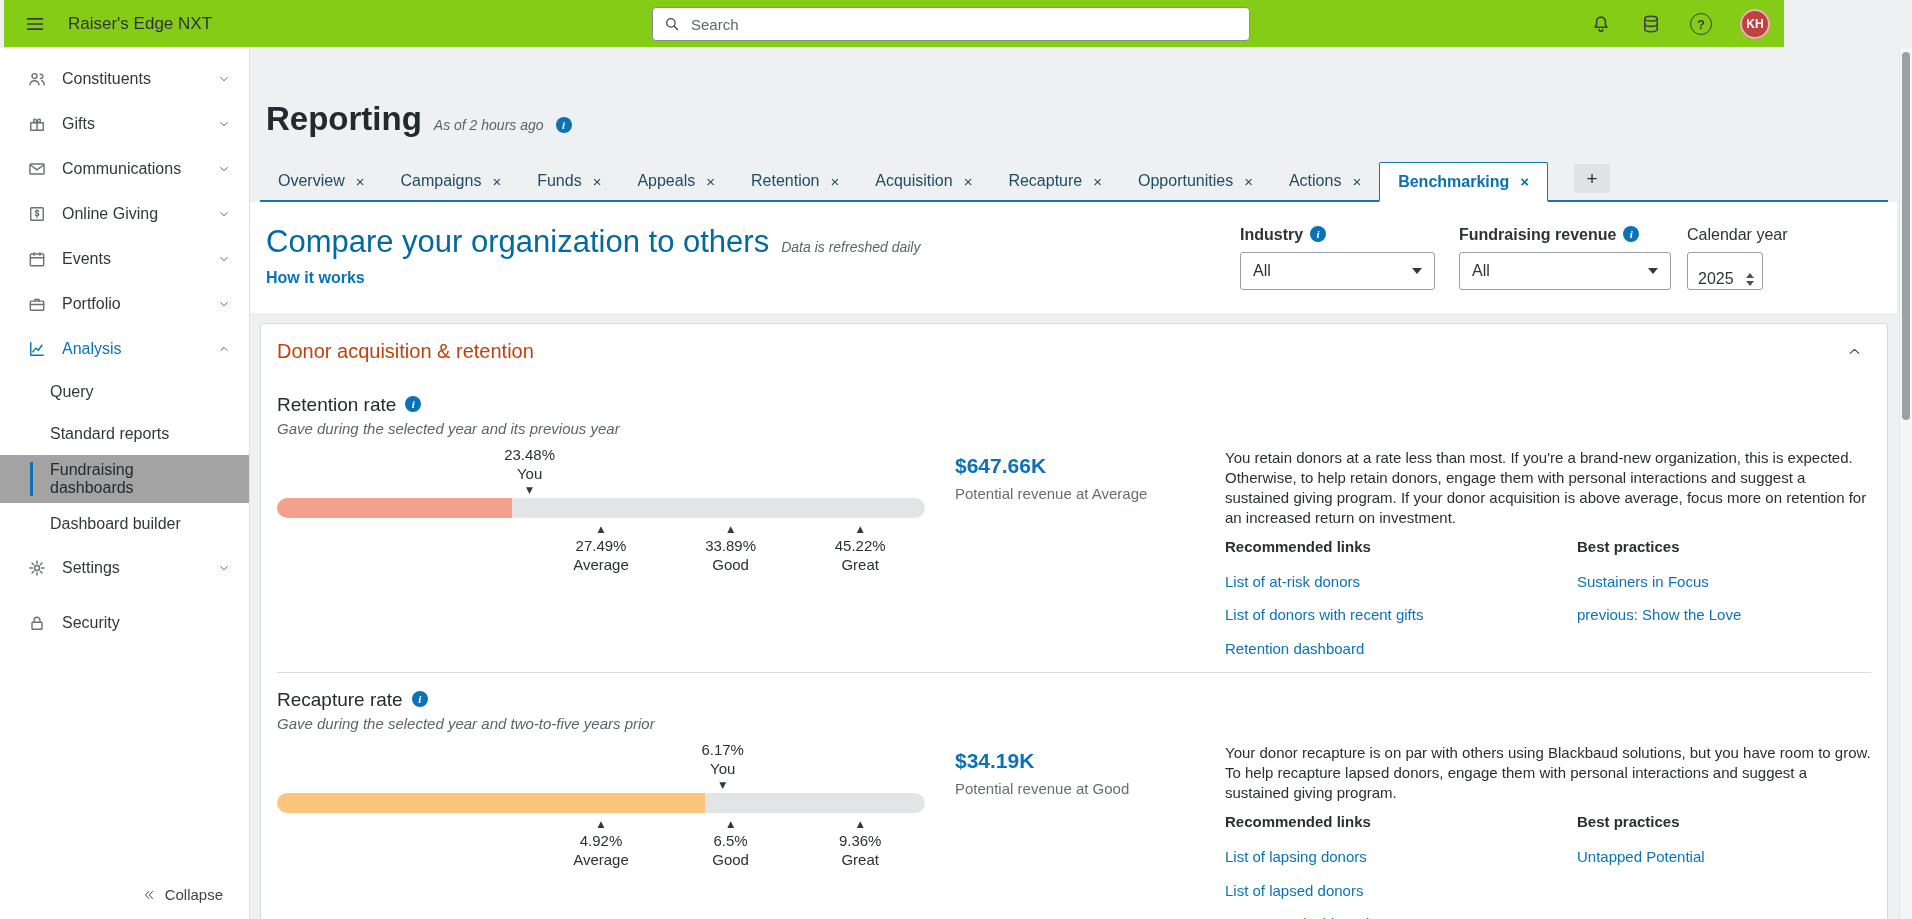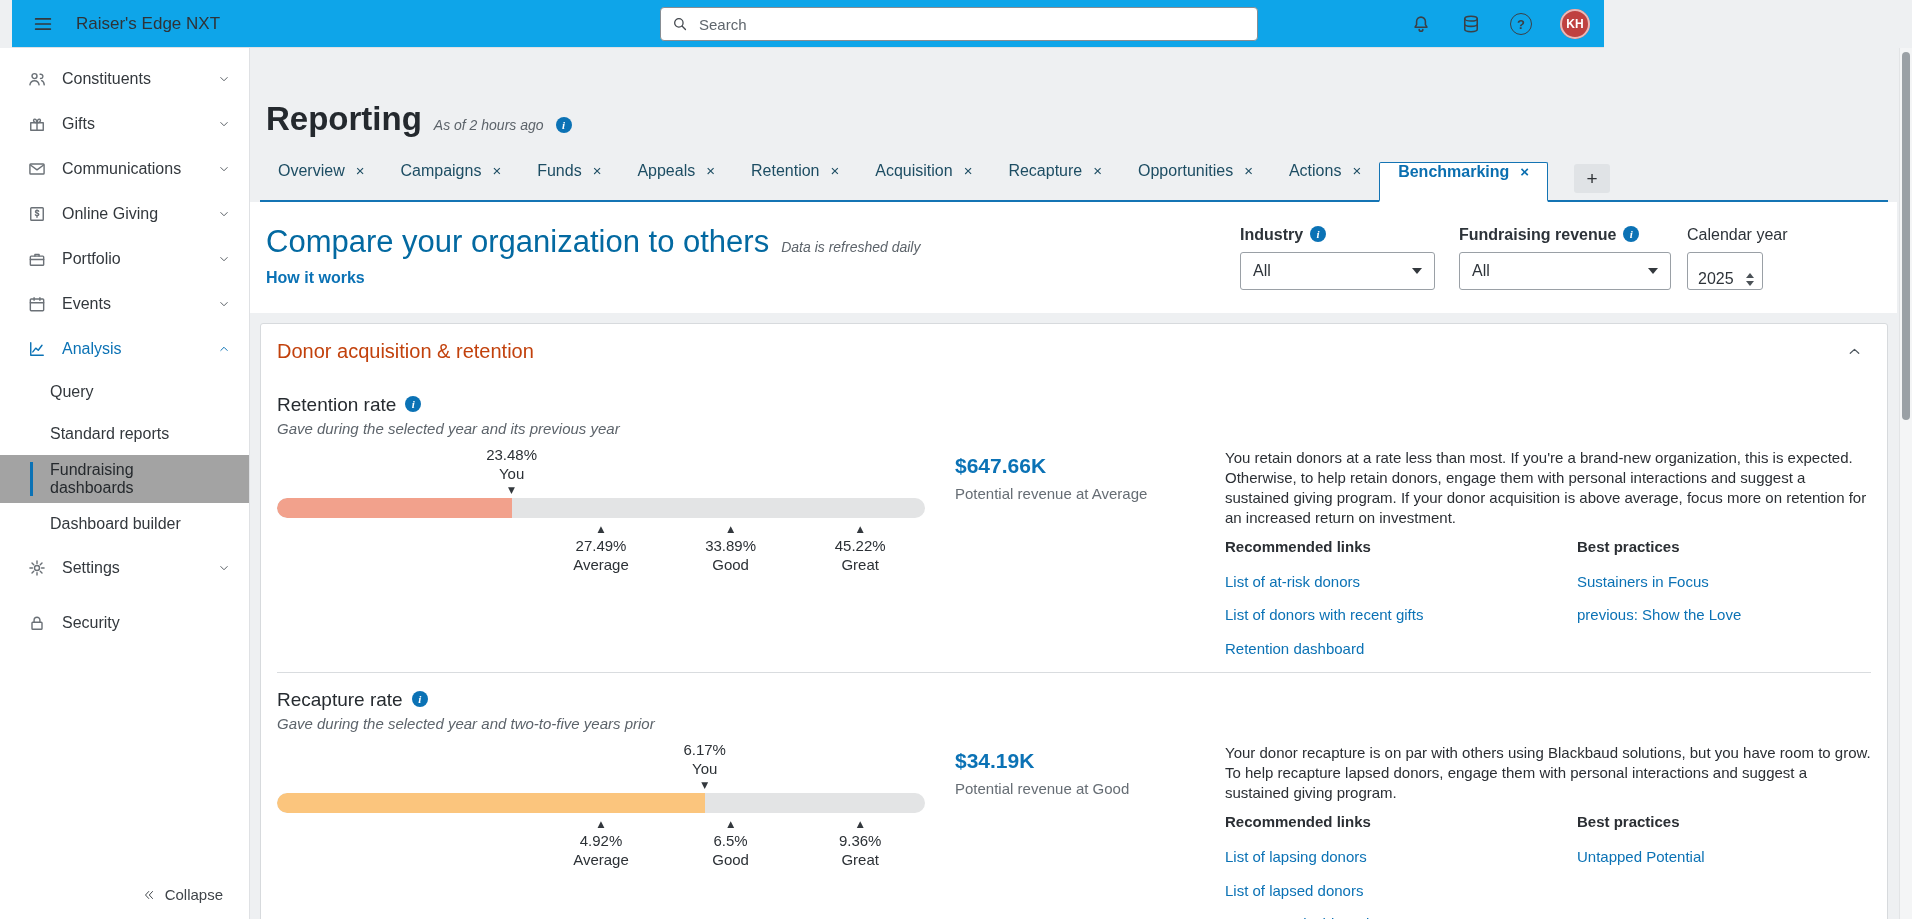--- a/index.html
+++ b/index.html
@@ -2,21 +2,21 @@
 <html><head>
 <meta charset="utf-8">
 <style>
   * { margin:0; padding:0; box-sizing:border-box; }
   html,body { width:1912px; height:919px; overflow:hidden; }
   body { font-family:"Liberation Sans", sans-serif; background:#eef0f2; color:#2b2f34; }
   a { text-decoration:none; }
   .screen { position:relative; width:1912px; height:919px; overflow:hidden; }
 
   
-  .topbar { position:absolute; top:0; left:12px; width:1592px; height:48px; background:#0ea5e9;
+  .topbar { position:absolute; top:0; left:4px; width:1780px; height:48px; background:#84cc16;
             border-bottom:1px solid #dfe1e4; z-index:30; }
   .hamburger { position:absolute; left:20px; top:13px; width:22px; height:22px; color:#33383d; cursor:pointer; }
   .app-title { position:absolute; left:64px; top:14px; font-size:17px; color:#2f3337; }
   .searchwrap { position:absolute; left:648px; top:7px; width:598px; height:34px; }
   .searchwrap input { width:100%; height:100%; border:1px solid #878d93; border-radius:4px;
             padding:0 12px 0 38px; font-size:15px; color:#33383d; outline:none; background:#fff;
             font-family:"Liberation Sans", sans-serif; }
   .searchwrap input::placeholder { color:#5f666d; }
   .search-ic { position:absolute; left:11px; top:8px; width:18px; height:18px; color:#42474d; }
   .tb-right { position:absolute; right:14px; top:0; height:48px; display:flex; align-items:center; gap:28px; }
@@ -52,21 +52,21 @@
   
   .main { position:absolute; left:250px; top:48px; width:1647px; height:871px; }
   .page-head { display:flex; align-items:baseline; gap:12px; padding:52px 0 0 16px; }
   .page-title { font-size:33px; font-weight:600; color:#24292e; }
   .as-of { font-style:italic; font-size:14px; color:#5c636a; }
   .info-icon { display:inline-flex; width:16px; height:16px; border-radius:50%; background:#0b72b5; color:#fff;
                font-size:11px; font-style:italic; font-weight:700; font-family:"Liberation Serif", serif;
                align-items:center; justify-content:center; cursor:pointer; flex:none; position:relative; top:-1px; }
 
   .tabstrip { display:flex; align-items:flex-end; margin:24px 9px 0 10px; border-bottom:2px solid #1474b4; }
-  .tab { display:flex; gap:11px; height:38px; padding:0 18px; font-size:16px;
+  .tab { display:flex; align-items:center; gap:11px; height:38px; padding:0 18px; font-size:16px;
          color:#1d4d63; cursor:pointer; white-space:nowrap; }
   .tab-x { font-size:15px; color:inherit; cursor:pointer; }
   .tab.active { background:#fff; border:1px solid #1474b4; border-bottom:2px solid #fff; margin-bottom:-2px;
                 color:#0b6fb0; font-weight:700; border-radius:2px 2px 0 0; height:40px; }
   .add-tab { margin-left:26px; margin-bottom:5px; width:36px; height:29px; background:#e0e3e6; border-radius:3px;
              display:flex; align-items:center; justify-content:center; font-size:19px; color:#2f3337; cursor:pointer; align-self:center; }
 
   
   .filterbar { position:relative; background:#fff; margin-top:0; height:111px; padding:22px 16px 0 16px; }
   .cmp-row { display:flex; align-items:baseline; gap:12px; }
@@ -95,21 +95,21 @@
   .card-title { font-size:20px; font-weight:400; color:#c2410c; }
   .card-chev { width:17px; height:17px; color:#4d565e; cursor:pointer; }
 
   .bm-section { padding:16px 16px 14px 16px; }
   .bm-title-row { display:flex; align-items:center; gap:9px; }
   .bm-title { font-size:19px; font-weight:400; color:#262b30; }
   .bm-sub { margin-top:4px; font-style:italic; font-size:15px; color:#5d646b; }
   .bm-row { display:flex; margin-top:9px; }
   .chart-col { width:648px; flex:none; margin-right:30px; }
   .you-wrap { position:relative; height:52px; }
-  .you-marker { position:absolute; transform:translateX(-50%); text-align:center; font-size:15px; color:#2c3136; line-height:1.26; }
+  .you-marker { position:absolute; transform:translateX(-50%); text-align:center; font-size:15px; color:#2c3136; line-height:1.26;margin-left:18px; }
   .arrow { display:block; font-size:9px; color:#33383d; line-height:1; margin-top:2px; font-family:"DejaVu Sans", sans-serif; }
   .bar-track { position:relative; height:20px; background:#e3e4e5; border-radius:10px; overflow:hidden; }
   .bar-fill { position:absolute; left:0; top:0; bottom:0; border-radius:10px 0 0 10px; }
   .ticks { position:relative; height:58px; }
   .tick { position:absolute; transform:translateX(-50%); text-align:center; font-size:15px; color:#2c3136;
           line-height:1.26; padding-top:7px; }
   .tick .arrow { margin:0 auto 3px auto; }
   .rev-col { width:240px; flex:none; margin-right:30px; padding-top:8px; }
   .rev-amount { font-size:21px; font-weight:600; color:#0b72b5; }
   .rev-cap { margin-top:7px; font-size:15px; color:#666d74; }
@@ -201,34 +201,34 @@
             <rect x="4.5" y="4.5" width="15" height="15" rx="1"></rect>
             <path d="M14 8.8c-.6-1.4-3.8-1.2-3.8.4 0 1.9 3.9 1.3 3.9 3.3 0 1.7-3.3 1.8-4.1.4M12 7v1M12 14.5v1.5"></path>
           </svg></span>
       <span class="nav-label">Online Giving</span>
       <span class="nav-chev"><svg viewBox="0 0 24 24">
             <path d="M6.5 9.5 12 15l5.5-5.5"></path>
           </svg></span>
     </div>
     <div class="nav-item">
       <span class="nav-icon"><svg viewBox="0 0 24 24">
+            <rect x="4" y="6" width="16" height="14" rx="1"></rect>
+            <path d="M4 10.5h16M8.5 4.5v3M15.5 4.5v3"></path>
+          </svg></span>
+      <span class="nav-label">Events</span>
+      <span class="nav-chev"><svg viewBox="0 0 24 24">
+            <path d="M6.5 9.5 12 15l5.5-5.5"></path>
+          </svg></span>
+    </div>
+    <div class="nav-item">
+      <span class="nav-icon"><svg viewBox="0 0 24 24">
             <rect x="4" y="8.5" width="16" height="11" rx="1"></rect>
             <path d="M9.5 8.5v-2h5v2M4 12.5h16"></path>
           </svg></span>
       <span class="nav-label">Portfolio</span>
-      <span class="nav-chev"><svg viewBox="0 0 24 24">
-            <path d="M6.5 9.5 12 15l5.5-5.5"></path>
-          </svg></span>
-    </div>
-    <div class="nav-item">
-      <span class="nav-icon"><svg viewBox="0 0 24 24">
-            <rect x="4" y="6" width="16" height="14" rx="1"></rect>
-            <path d="M4 10.5h16M8.5 4.5v3M15.5 4.5v3"></path>
-          </svg></span>
-      <span class="nav-label">Events</span>
       <span class="nav-chev"><svg viewBox="0 0 24 24">
             <path d="M6.5 9.5 12 15l5.5-5.5"></path>
           </svg></span>
     </div>
     <div class="nav-item active">
       <span class="nav-icon"><svg viewBox="0 0 24 24">
             <path d="M4.5 4.5v15h15"></path>
             <path d="M7 15.5l3.5-4.5 3 2.5 4.5-6"></path>
           </svg></span>
       <span class="nav-label">Analysis</span>

